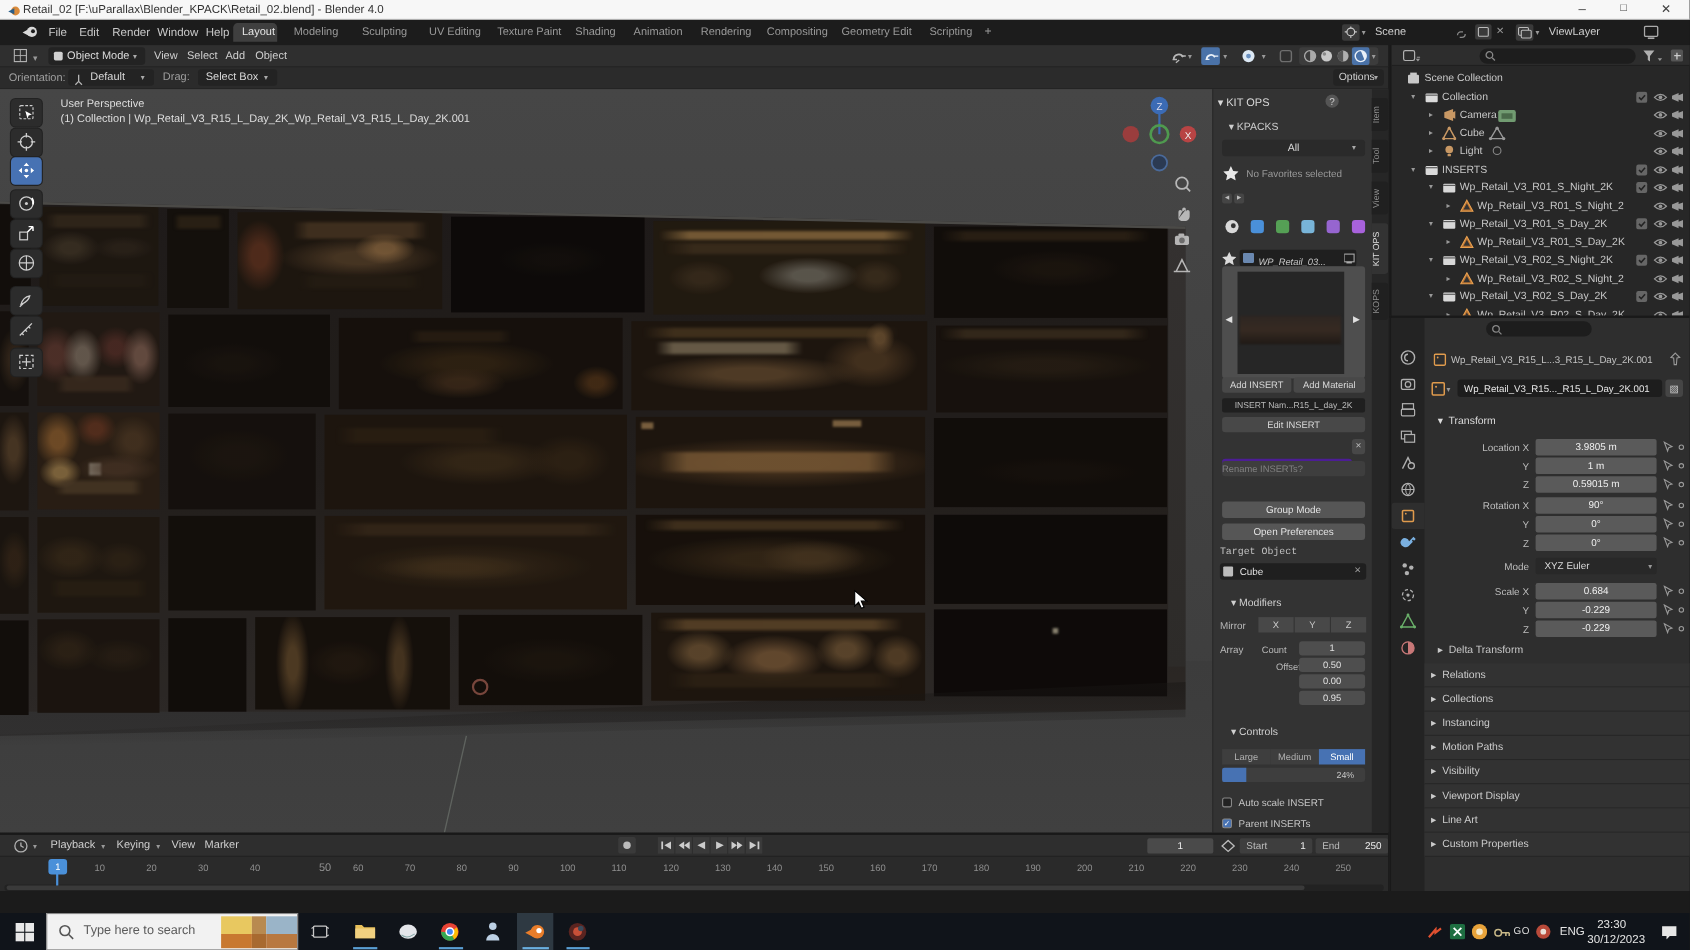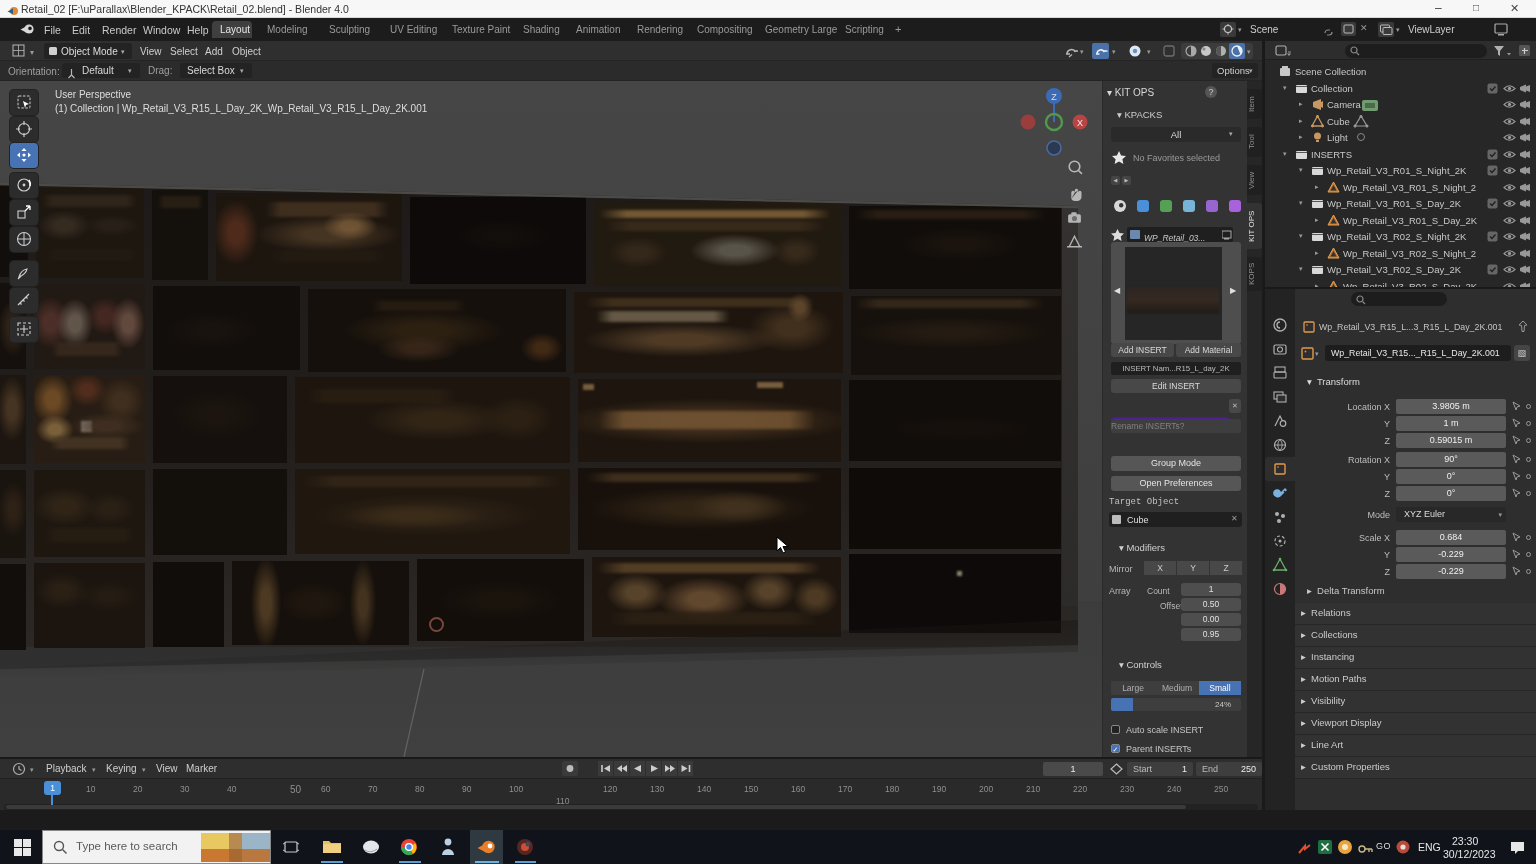--- a/index.html
+++ b/index.html
@@ -38,21 +38,21 @@
   <div class="abs" style="left:212px;top:3px;width:40px;height:17px;background:#3f3f3f;border-radius:4px 4px 0 0;"></div>
       <div class="txt" style="left:220px;top:6px;font-size:10px;color:#e6e6e6;">Layout</div>
       <div class="txt" style="left:267px;top:6px;font-size:10px;color:#9a9a9a;">Modeling</div>
       <div class="txt" style="left:329px;top:6px;font-size:10px;color:#9a9a9a;">Sculpting</div>
       <div class="txt" style="left:390px;top:6px;font-size:10px;color:#9a9a9a;">UV Editing</div>
       <div class="txt" style="left:452px;top:6px;font-size:10px;color:#9a9a9a;">Texture Paint</div>
       <div class="txt" style="left:523px;top:6px;font-size:10px;color:#9a9a9a;">Shading</div>
       <div class="txt" style="left:576px;top:6px;font-size:10px;color:#9a9a9a;">Animation</div>
       <div class="txt" style="left:637px;top:6px;font-size:10px;color:#9a9a9a;">Rendering</div>
       <div class="txt" style="left:697px;top:6px;font-size:10px;color:#9a9a9a;">Compositing</div>
-      <div class="txt" style="left:765px;top:6px;font-size:10px;color:#9a9a9a;">Geometry Large</div>
+      <div class="txt" style="left:765px;top:6px;font-size:10px;color:#9a9a9a;">Geometry Edit</div>
       <div class="txt" style="left:845px;top:6px;font-size:10px;color:#9a9a9a;">Scripting</div>
   <div class="txt" style="left:895px;top:5px;font-size:11px;color:#9a9a9a;">+</div>
   <div class="abs" style="left:1220px;top:4px;width:16px;height:15px;background:#3a3a3a;border-radius:2px;"><svg width="16" height="15">
           <circle cx="8" cy="7" r="3.5" fill="none" stroke="#c8c8c8" stroke-width="1.1"></circle>
           <path d="M8 2 v2 M8 10.5 v2 M2.5 7 h2 M11.5 7 h2" stroke="#c8c8c8" stroke-width="1"></path>
         </svg></div>
   <div class="txt" style="left:1238px;top:8px;font-size:7px;color:#999;">▾</div>
   <div class="txt" style="left:1250px;top:6px;font-size:10px;color:#cfcfcf;">Scene</div>
   <div class="abs" style="left:1323px;top:6px;width:11px;height:11px;"><svg width="11" height="11">
           <path d="M2 6 a3 3 0 0 1 3 -3 l2 0 M9 5 a3 3 0 0 1 -3 3 l-2 0" fill="none" stroke="#888" stroke-width="1.2"></path>
@@ -977,21 +977,21 @@
       <div class="txt" style="left:86px;top:25px;font-size:8.5px;color:#8f8f8f;">10</div>
       <div class="txt" style="left:133px;top:25px;font-size:8.5px;color:#8f8f8f;">20</div>
       <div class="txt" style="left:180px;top:25px;font-size:8.5px;color:#8f8f8f;">30</div>
       <div class="txt" style="left:227px;top:25px;font-size:8.5px;color:#8f8f8f;">40</div>
       <div class="txt" style="left:290px;top:25px;font-size:10px;color:#8f8f8f;">50</div>
       <div class="txt" style="left:321px;top:25px;font-size:8.5px;color:#8f8f8f;">60</div>
       <div class="txt" style="left:368px;top:25px;font-size:8.5px;color:#8f8f8f;">70</div>
       <div class="txt" style="left:415px;top:25px;font-size:8.5px;color:#8f8f8f;">80</div>
       <div class="txt" style="left:462px;top:25px;font-size:8.5px;color:#8f8f8f;">90</div>
       <div class="txt" style="left:509px;top:25px;font-size:8.5px;color:#8f8f8f;">100</div>
-      <div class="txt" style="left:556px;top:25px;font-size:8.5px;color:#8f8f8f;margin-top:12px;">110</div>
+      <div class="txt" style="left:556px;top:25px;font-size:8.5px;color:#8f8f8f;">110</div>
       <div class="txt" style="left:603px;top:25px;font-size:8.5px;color:#8f8f8f;">120</div>
       <div class="txt" style="left:650px;top:25px;font-size:8.5px;color:#8f8f8f;">130</div>
       <div class="txt" style="left:697px;top:25px;font-size:8.5px;color:#8f8f8f;">140</div>
       <div class="txt" style="left:744px;top:25px;font-size:8.5px;color:#8f8f8f;">150</div>
       <div class="txt" style="left:791px;top:25px;font-size:8.5px;color:#8f8f8f;">160</div>
       <div class="txt" style="left:838px;top:25px;font-size:8.5px;color:#8f8f8f;">170</div>
       <div class="txt" style="left:885px;top:25px;font-size:8.5px;color:#8f8f8f;">180</div>
       <div class="txt" style="left:932px;top:25px;font-size:8.5px;color:#8f8f8f;">190</div>
       <div class="txt" style="left:979px;top:25px;font-size:8.5px;color:#8f8f8f;">200</div>
       <div class="txt" style="left:1026px;top:25px;font-size:8.5px;color:#8f8f8f;">210</div>

